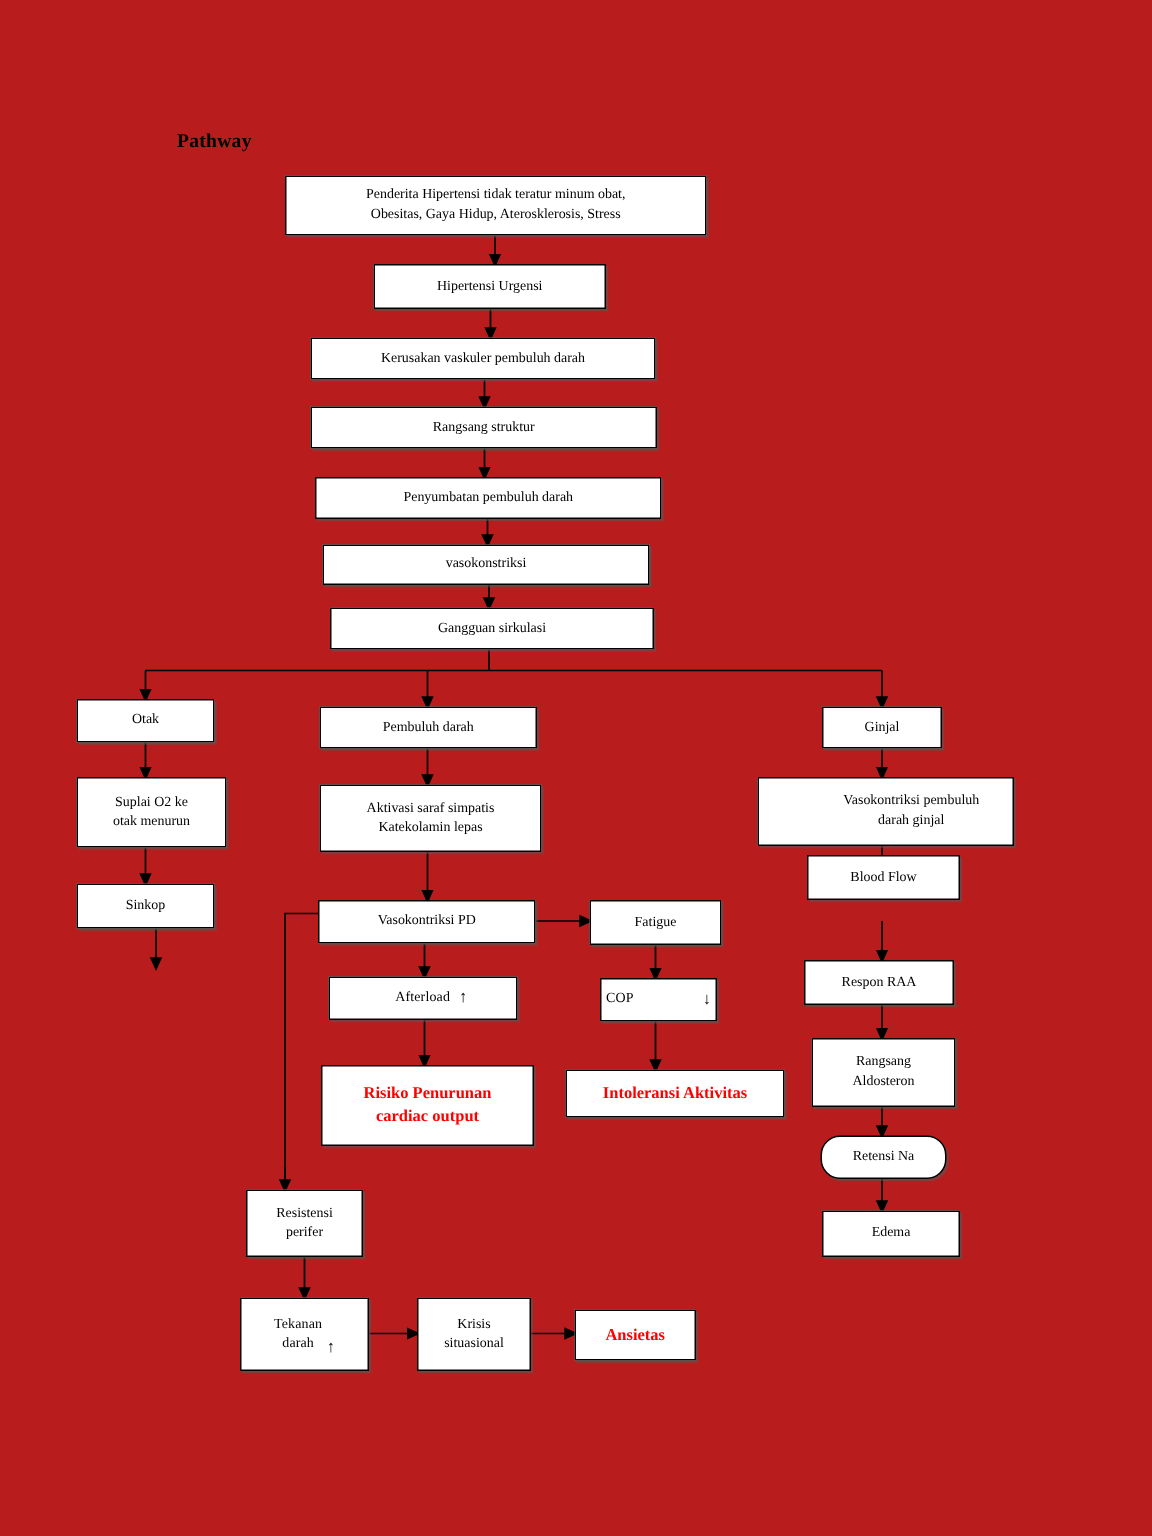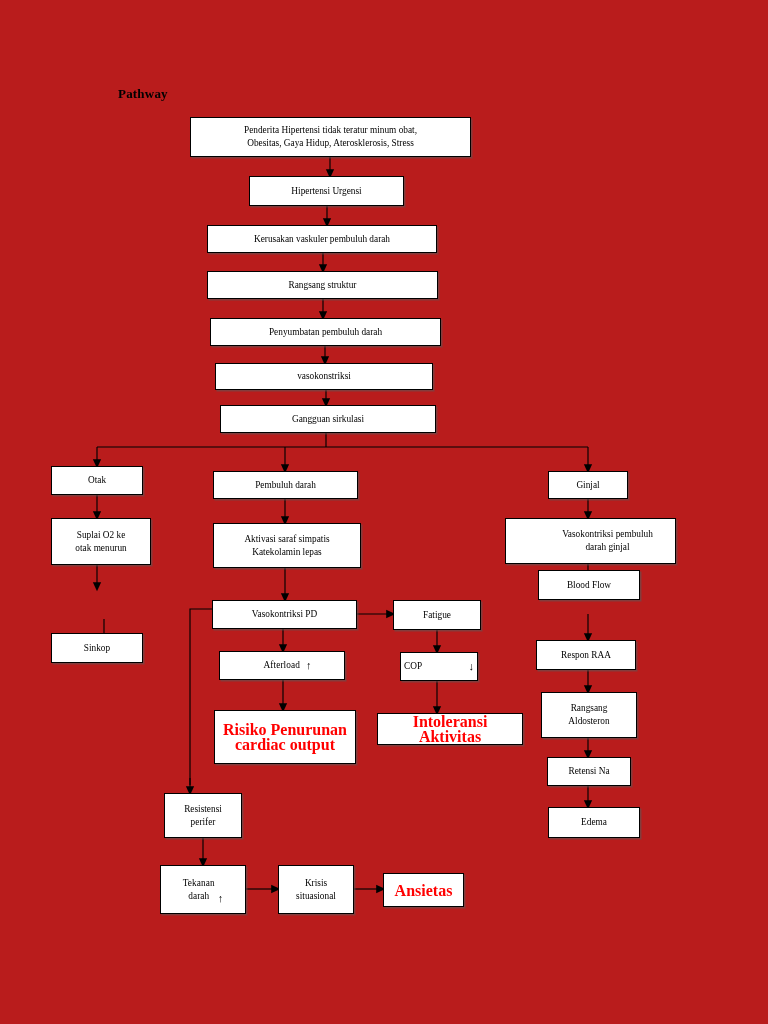--- a/index.html
+++ b/index.html
@@ -41,21 +41,21 @@
     line-height: 13px;
     font-family: "Liberation Serif", "DejaVu Serif", serif;
     padding: 2px 3px;
     box-shadow: 1.5px 1.5px 0 rgba(90,90,90,0.55);
   }
   .node .txt {
     display: block;
     white-space: pre-line;
   }
   .node.bold .txt { font-weight: bold; font-size: 11px; line-height: 15px; }
-  .node.red .txt { color: #ff0000; font-weight: bold; font-size: 16px; line-height: 15px; text-align: center; }
+  .node.red .txt { color: #ff0000; font-weight: bold; font-size: 11px; line-height: 15px; text-align: center; }
   .node.arrowed .txt { letter-spacing: 0.1px; }
   .arrowglyph {
     font-size: 11px;
     line-height: 11px;
     vertical-align: middle;
   }
   svg.overlay {
     position: absolute;
     left: 0; top: 0;
     width: 768px; height: 1024px;
@@ -154,21 +154,21 @@
 
   <div class="node" style="left:51px;top:466px;width:92px;height:29px;">
     <span class="txt">Otak</span>
   </div>
 
   <div class="node" style="left:51px;top:518px;width:100px;height:47px;">
     <span class="txt">Suplai O2 ke
 otak menurun</span>
   </div>
 
-  <div class="node" style="left:51px;top:589px;width:92px;height:30px;margin-top:44px;">
+  <div class="node" style="left:51px;top:589px;width:92px;height:30px;">
     <span class="txt">Sinkop</span>
   </div>
 
 
   <div class="node" style="left:213px;top:471px;width:145px;height:28px;">
     <span class="txt">Pembuluh darah</span>
   </div>
 
   <div class="node" style="left:213px;top:523px;width:148px;height:45px;">
     <span class="txt">Aktivasi saraf simpatis
@@ -237,21 +237,21 @@
 
   <div class="node" style="left:536px;top:640px;width:100px;height:30px;">
     <span class="txt">Respon RAA</span>
   </div>
 
   <div class="node" style="left:541px;top:692px;width:96px;height:46px;">
     <span class="txt">Rangsang
 Aldosteron</span>
   </div>
 
-  <div class="node" style="left:547px;top:757px;width:84px;height:29px;">
+  <div class="node" style="left:547px;top:757px;width:84px;height:29px;border-radius:13px;">
     <span class="txt">Retensi Na</span>
   </div>
 
   <div class="node" style="left:548px;top:807px;width:92px;height:31px;">
     <span class="txt">Edema</span>
   </div>
 
 </div>
 
 </body></html>

